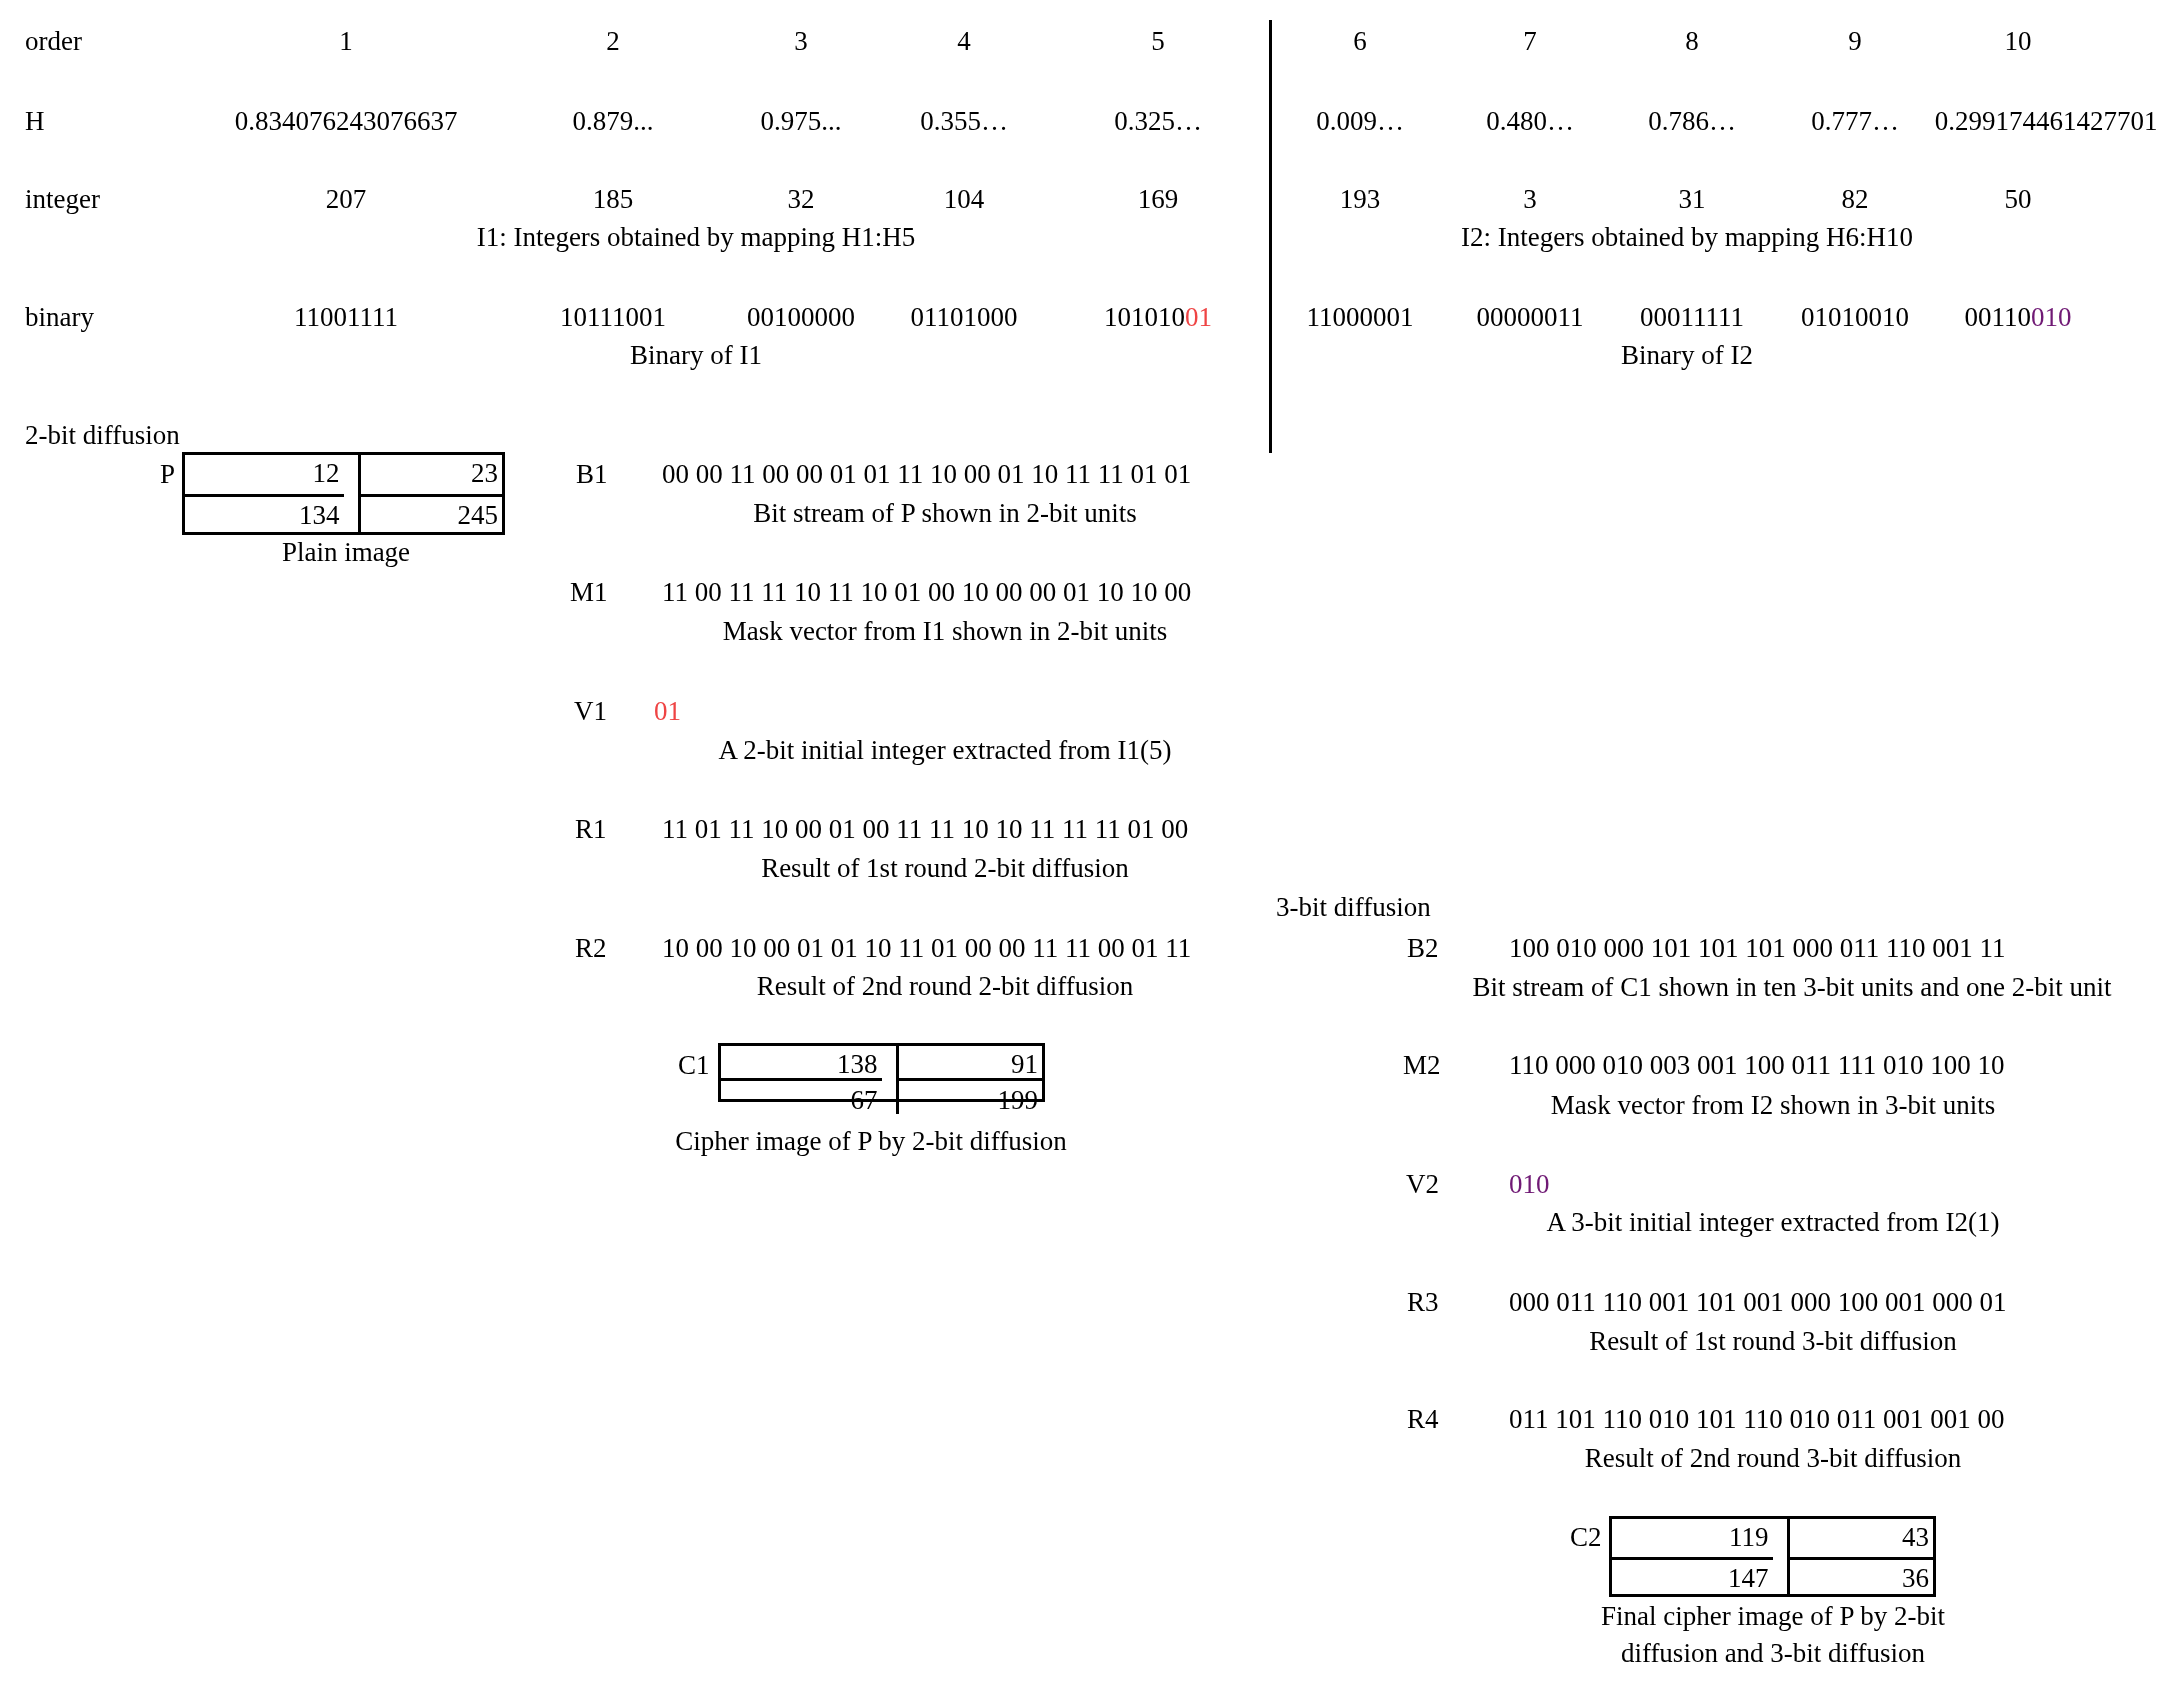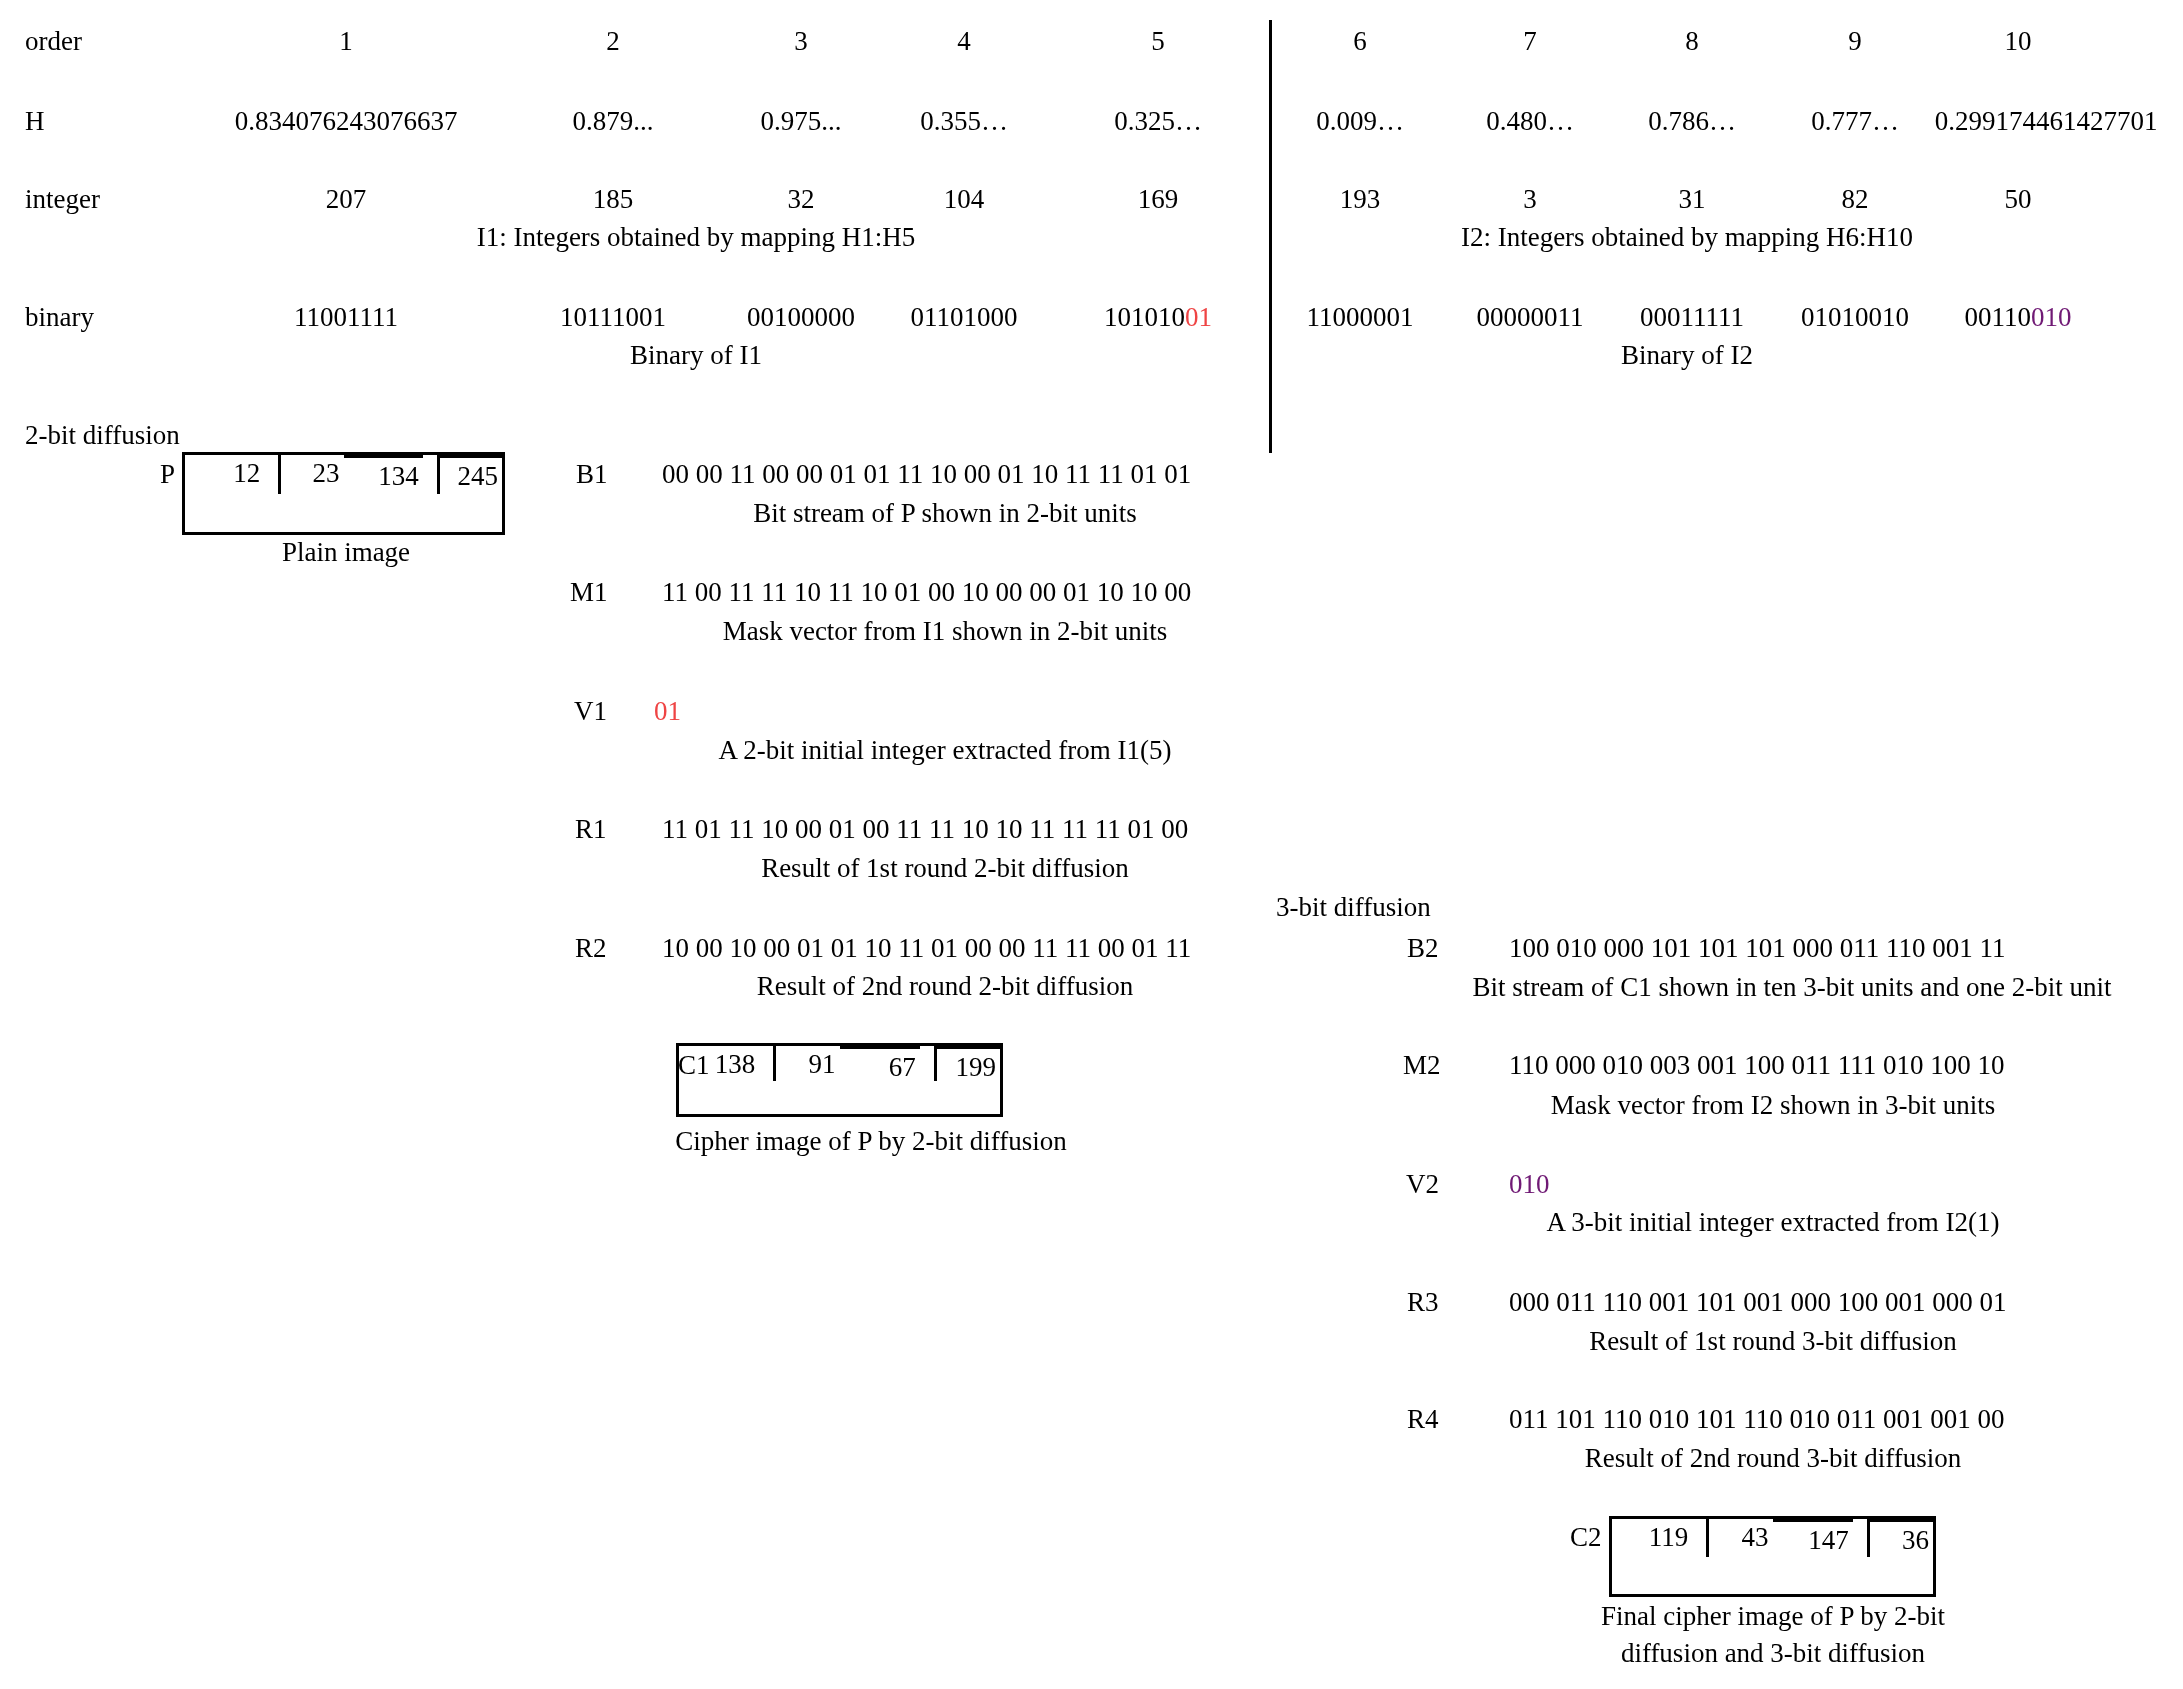--- a/index.html
+++ b/index.html
@@ -2,21 +2,21 @@
 <html style="font-size:10.7px"><head>
 <meta charset="utf-8">
 <style>
   html, body { margin:0; padding:0; background:#ffffff; }
   body { width:2183px; height:1690px; position:relative; overflow:hidden;
          font-family:"Liberation Serif", "DejaVu Serif", serif; color:#000; }
   .t { position:absolute; font-size:27px; line-height:1; white-space:nowrap; }
   .c { transform:translateX(-50%); text-align:center; }
   .divider { position:absolute; left:1269px; top:20px; width:3.3px; height:433px; background:#000; }
   .grid { position:absolute; border:3.3px solid #000; display:grid;
-          grid-template-columns:1fr 1fr 1fr 1fr; grid-template-rows:1fr 1fr; box-sizing:border-box; }
+          grid-template-columns:1fr 1fr; grid-template-rows:1fr 1fr; box-sizing:border-box; }
   .cell { box-sizing:border-box; text-align:right; font-size:27px; line-height:1;
           padding:5.3px 4px 0 0; }
   .cell.r { border-left:3.3px solid #000;margin-left:14px; }
   .cell.b { border-top:3.3px solid #000; }
   .red { color:#ef4444; }
   .blue { color:#701a75; }
 </style>
 </head>
 <body>
 
@@ -108,21 +108,21 @@
 
 <div class="t" style="left:575px;top:816px">R1</div>
 <div class="t" style="left:662px;top:816px">11 01 11 10 00 01 00 11 11 10 10 11 11 11 01 00</div>
 <div class="t c" style="left:945px;top:855px">Result of 1st round  2-bit diffusion</div>
 
 <div class="t" style="left:575px;top:935px">R2</div>
 <div class="t" style="left:662px;top:935px">10 00 10 00 01 01 10 11 01 00 00 11 11 00 01 11</div>
 <div class="t c" style="left:945px;top:973px">Result of 2nd round  2-bit diffusion</div>
 
 <div class="t" style="left:678px;top:1052px">C1</div>
-<div class="grid" style="left:676px;top:1043px;width:327px;height:74px">
+<div class="grid" style="left:718px;top:1043px;width:327px;height:59px">
   <div class="cell">138</div>
   <div class="cell r">91</div>
   <div class="cell b">67</div>
   <div class="cell r b">199</div>
 </div>
 <div class="t c" style="left:871px;top:1128px">Cipher image of P by 2-bit diffusion</div>
 
 <div class="t" style="left:1276px;top:894px">3-bit diffusion</div>
 
 <div class="t" style="left:1407px;top:935px">B2</div>

